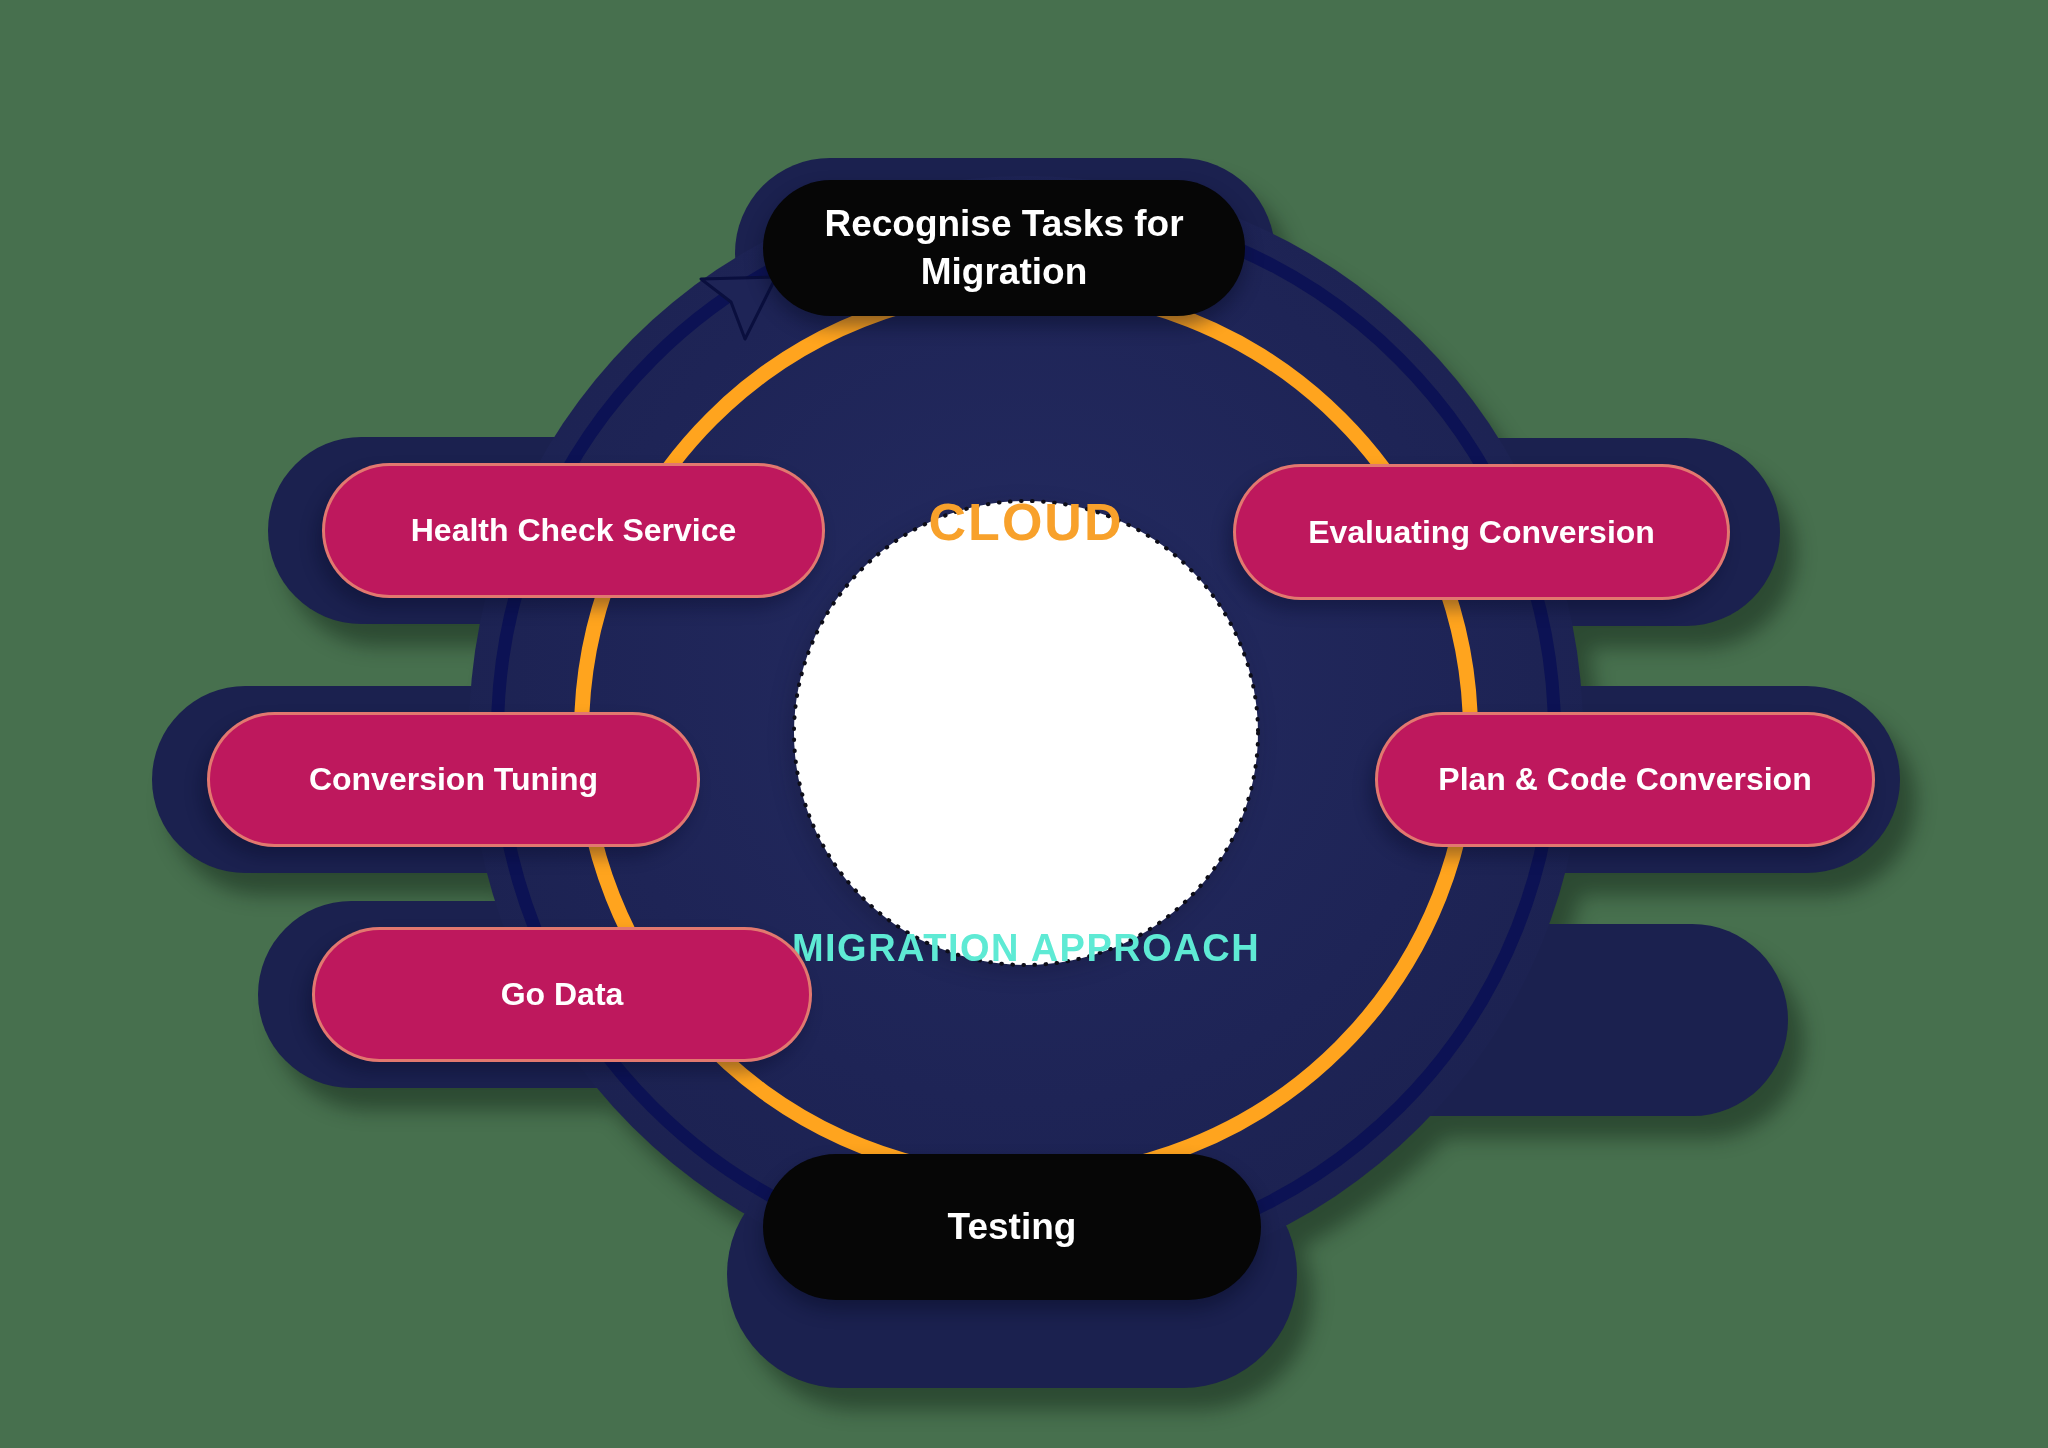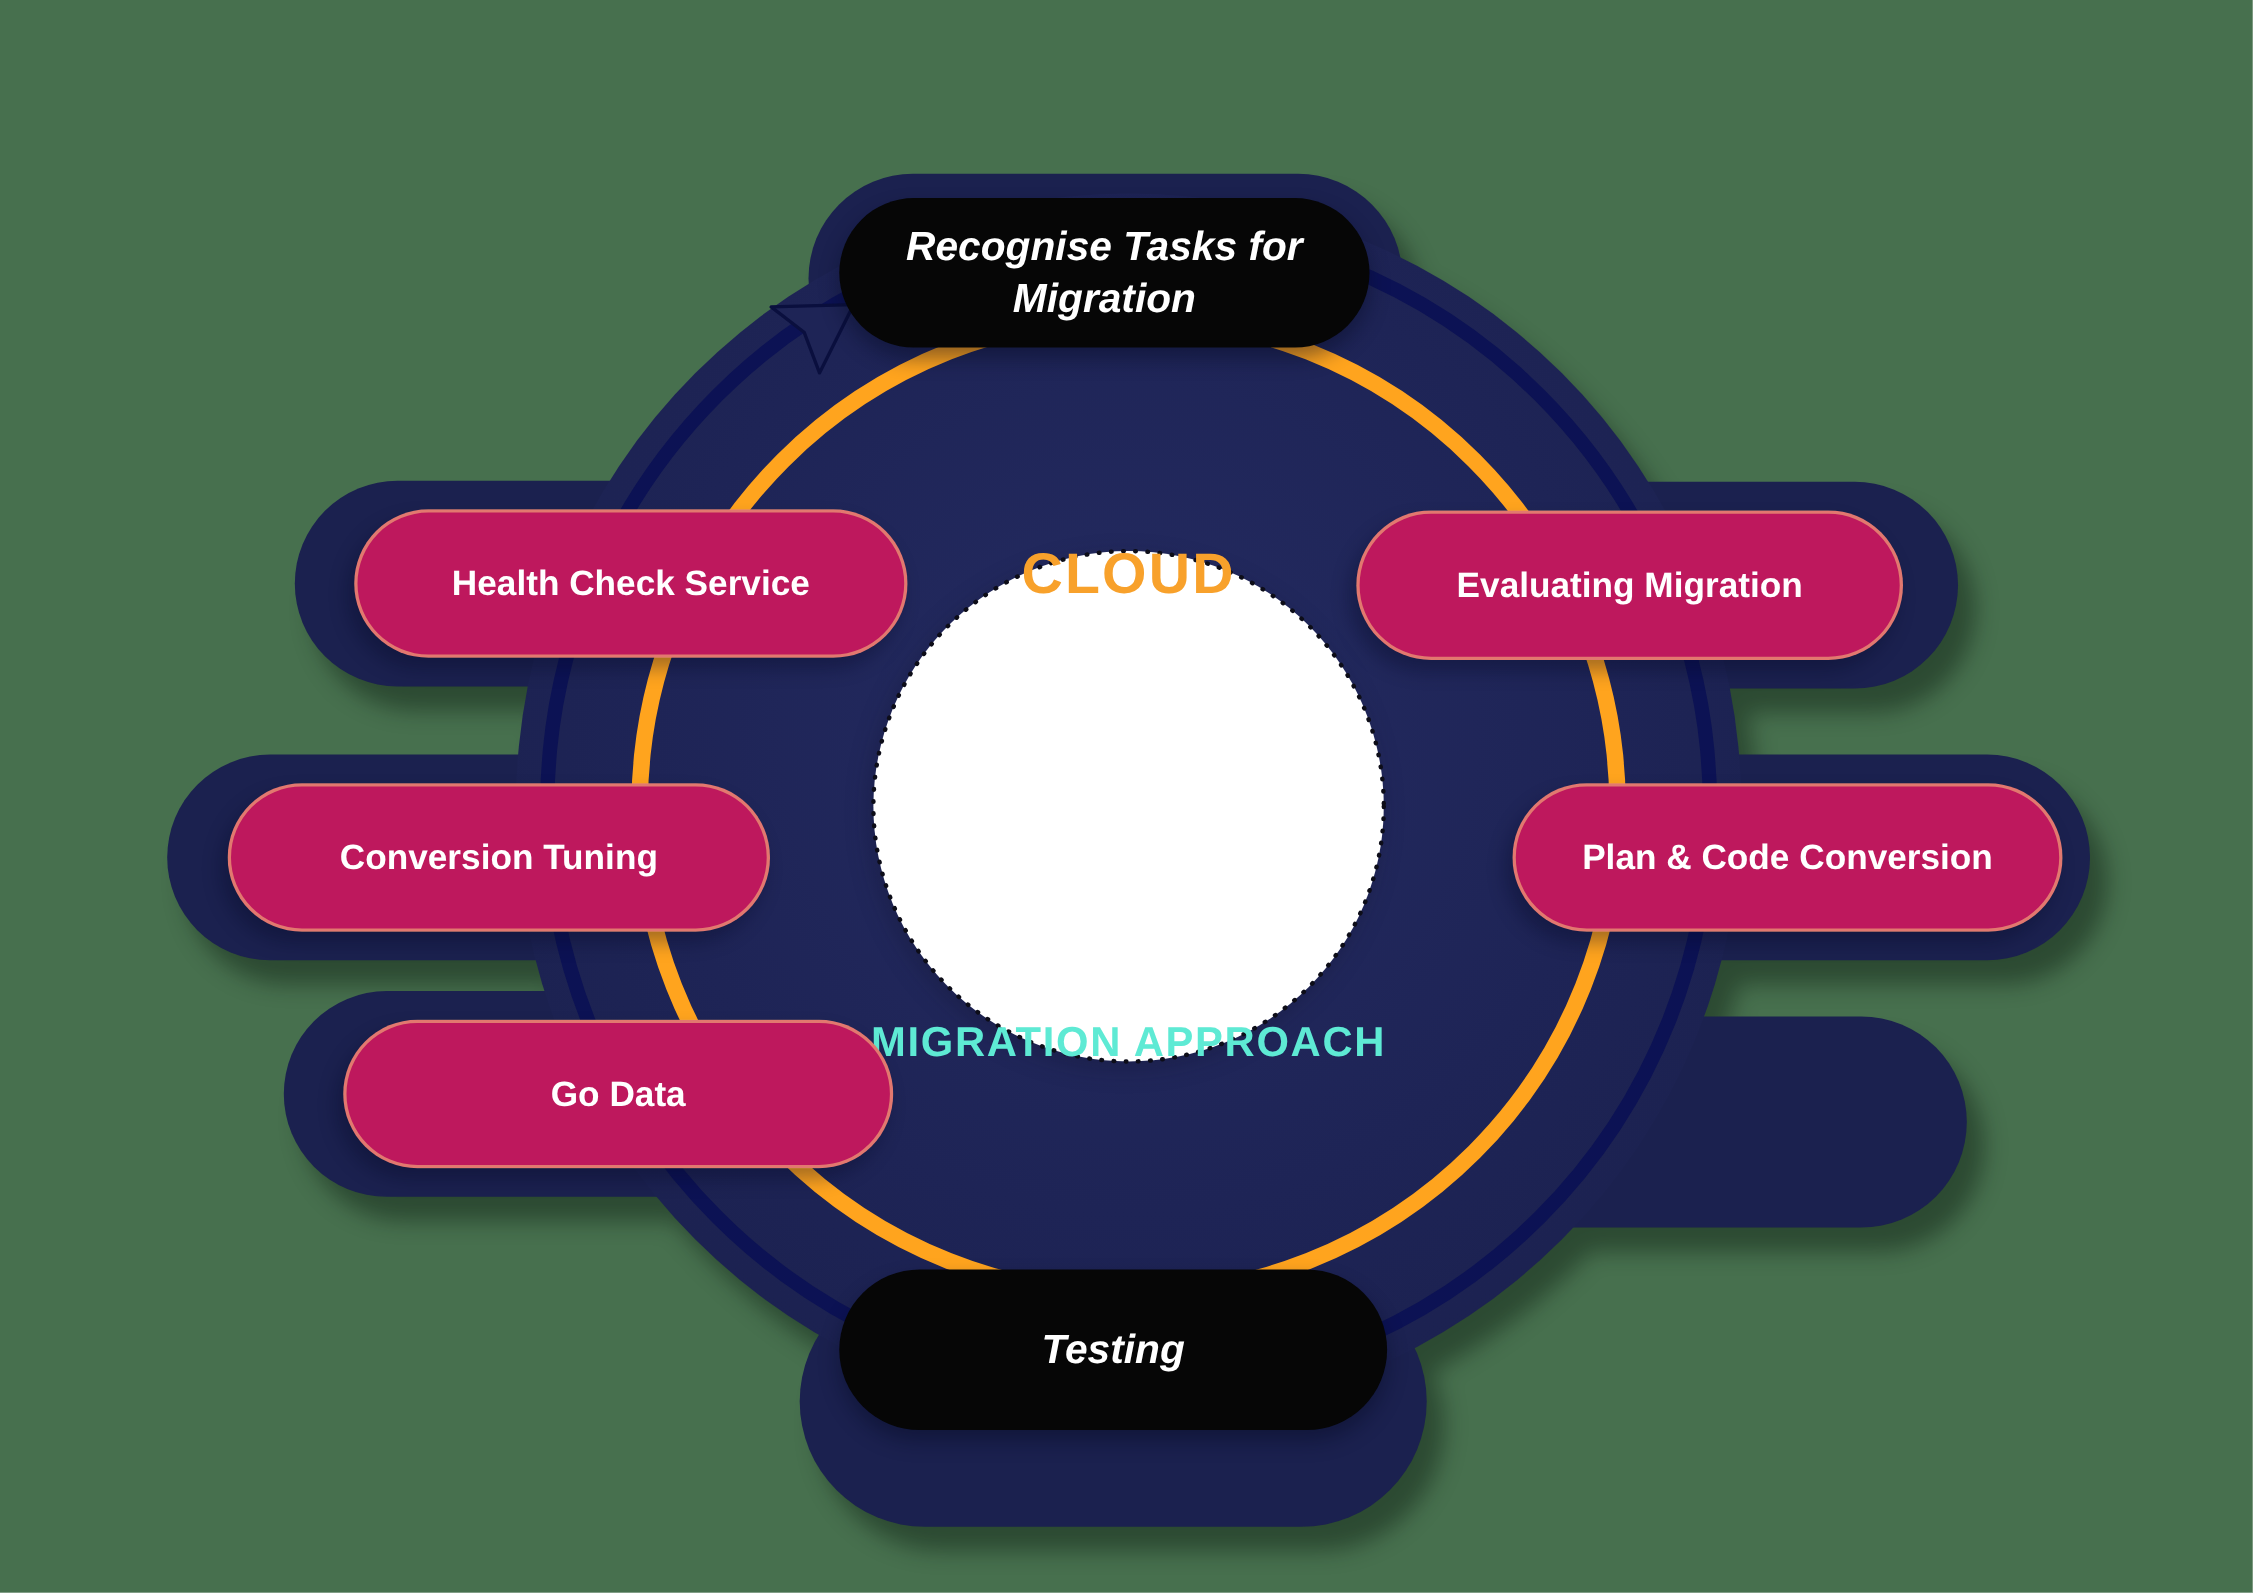--- a/index.html
+++ b/index.html
@@ -81,21 +81,21 @@
     border: 3px solid rgba(255, 200, 125, 0.55);
     font-size: 32px;
     box-shadow: -6px 10px 16px rgba(6, 10, 36, 0.35);
   }
   .pill.black {
     background: #060606;
     font-size: 37px;
     box-shadow: 0 10px 18px rgba(6, 10, 36, 0.45);
   }
   .pill .label { pointer-events: none; }
-  .pill.black .label { line-height: 1.3; font-style: italic; }
+  .pill.black .label { line-height: 1.3; }
   .label-top-wrap { max-width: 370px; }
 </style>
 </head>
 <body>
 
 <div class="canvas">
   <div class="composite">
 
     <div class="backing" style="left:735px; top:158px; width:540px; height:190px;"></div>
     <div class="backing" style="left:727px; top:1160px; width:570px; height:228px;"></div>
@@ -134,20 +134,20 @@
       <span class="label">Health Check Service</span>
     </div>
     <div class="pill orange" style="left:207px; top:712px; width:493px; height:135px;">
       <span class="label">Conversion Tuning</span>
     </div>
     <div class="pill orange" style="left:312px; top:927px; width:500px; height:135px;">
       <span class="label">Go Data</span>
     </div>
 
     <div class="pill orange" style="left:1233px; top:464px; width:497px; height:136px;">
-      <span class="label">Evaluating Migration</span>
+      <span class="label">Evaluating Conversion</span>
     </div>
     <div class="pill orange" style="left:1375px; top:712px; width:500px; height:135px;">
       <span class="label">Plan &amp; Code Conversion</span>
     </div>
 
   </div>
 </div>
 
 </body></html>

